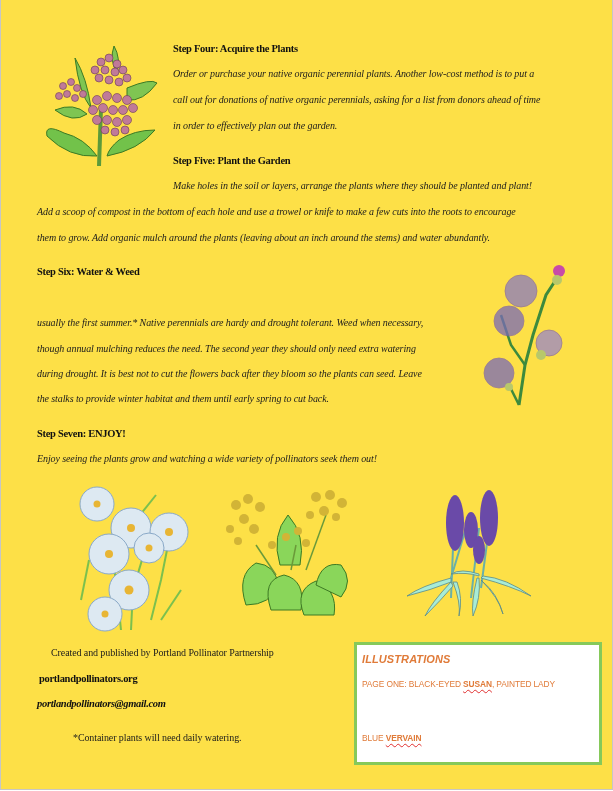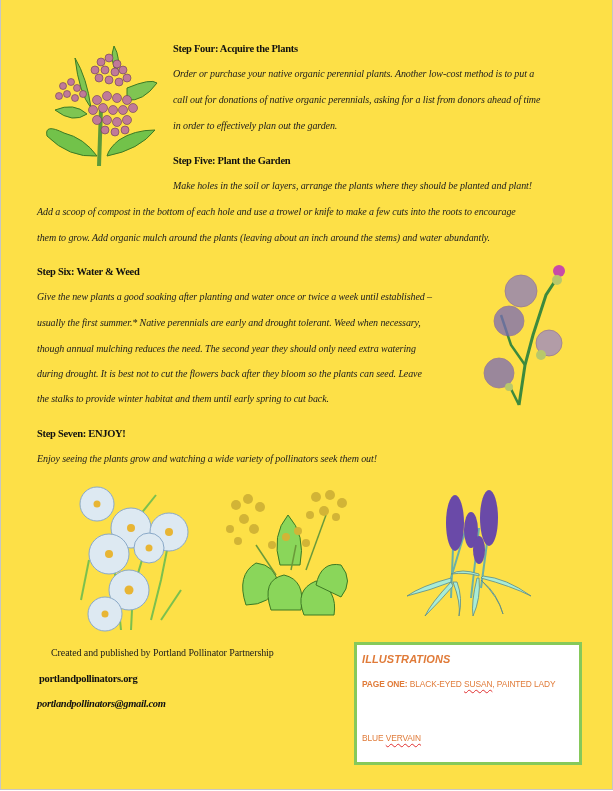--- a/index.html
+++ b/index.html
@@ -17,35 +17,35 @@
     font-weight: bold; font-size: 10.5px; letter-spacing: -0.3px; color: #111;
     white-space: nowrap;
   }
   .body-line {
     font-family: "Liberation Serif", serif;
     font-style: italic; font-size: 10px; color: #1b1b1b; white-space: nowrap;
     letter-spacing: -0.1px;
   }
   .illus { position: absolute; }
   .box {
-    position: absolute; left: 353px; top: 642px; width: 228px; height: 123px;
+    position: absolute; left: 353px; top: 642px; width: 248px; height: 123px;
     border: 3px solid #86c95a; box-sizing: border-box; background: #fff;
   }
   .box-title {
     position: absolute; left: 5px; top: 8px;
     font-family: "Liberation Sans", sans-serif; font-weight: bold; font-style: italic;
     font-size: 11px; color: #e07b39; letter-spacing: 0.1px;
   }
   .box-line {
     position: absolute; left: 5px;
     font-family: "Liberation Sans", sans-serif; font-size: 8.4px; color: #e07b39;
     white-space: nowrap; letter-spacing: -0.1px;
   }
-  .box-line b { font-weight: bold; }
-  .squiggle { text-decoration: underline wavy #e03030; text-decoration-thickness: 1px; text-underline-offset: 2px; }
+  .box-line b { font-weight: normal; }
+  .squiggle { text-decoration: underline wavy #e03030; text-decoration-thickness: 1px; text-underline-offset: 2px; font-weight: bold; }
 </style>
 </head>
 <body>
 
 <div class="page">
 
   <svg class="illus" style="left:38px;top:38px" width="125" height="130" viewBox="0 0 125 130">
     <path d="M60 128 L62 70" stroke="#5c9a3a" stroke-width="4" fill="none"></path>
     <path d="M25 95 Q5 85 8 98 Q30 120 58 118 Q45 100 25 95 Z" fill="#72c24a" stroke="#3d7a24" stroke-width="1"></path>
     <path d="M68 118 Q100 112 116 92 Q95 92 80 102 Q70 110 68 118 Z" fill="#72c24a" stroke="#3d7a24" stroke-width="1"></path>
@@ -95,22 +95,21 @@
   <div class="abs body-line" style="left:172px;top:68px">Order or purchase your native organic perennial plants. Another low-cost method is to put a</div>
   <div class="abs body-line" style="left:172px;top:94px">call out for donations of native organic perennials, asking for a list from donors ahead of time</div>
   <div class="abs body-line" style="left:172px;top:120px">in order to effectively plan out the garden.</div>
 
   <div class="abs heading" style="left:172px;top:155px">Step Five:  Plant the Garden</div>
   <div class="abs body-line" style="left:172px;top:180px">Make holes in the soil or layers, arrange the plants where they should be planted and plant!</div>
   <div class="abs body-line" style="left:36px;top:206px">Add a scoop of compost in the bottom of each hole and use a trowel or knife to make a few cuts into the roots to encourage</div>
   <div class="abs body-line" style="left:36px;top:232px">them to grow. Add organic mulch around the plants (leaving about an inch around the stems) and water abundantly.</div>
 
   <div class="abs heading" style="left:36px;top:266px">Step Six: Water &amp; Weed</div>
-  <div class="abs body-line" style="left:36px;top:291px">Give the new plants a good soaking after planting and water once or twice a week until established –</div>
-  <div class="abs body-line" style="left:36px;top:317px">usually the first summer.* Native perennials are early and drought tolerant. Weed when necessary,</div>
+  <div class="abs body-line" style="left:36px;top:317px">usually the first summer.* Native perennials are hardy and drought tolerant. Weed when necessary,</div>
   <div class="abs body-line" style="left:36px;top:343px">though annual mulching reduces the need. The second year they should only need extra watering</div>
   <div class="abs body-line" style="left:36px;top:368px">during drought. It is best not to cut the flowers back after they bloom so the plants can seed. Leave</div>
   <div class="abs body-line" style="left:36px;top:393px">the stalks to provide winter habitat and them until early spring to cut back.</div>
 
   <svg class="illus" style="left:470px;top:255px" width="100" height="160" viewBox="0 0 100 160">
     <path d="M48 150 L54 110 L62 80 L75 40 L88 20" stroke="#3d8a3d" stroke-width="3" fill="none"></path>
     <path d="M54 110 L40 90 L30 60" stroke="#3d8a3d" stroke-width="2.5" fill="none"></path>
     <path d="M48 150 L38 130" stroke="#3d8a3d" stroke-width="2.5" fill="none"></path>
     <g stroke="#7a5aa8" stroke-width="0.8">
       <circle cx="50" cy="36" r="16" fill="#8a7ac0" opacity="0.75"></circle>
@@ -208,20 +207,21 @@
       <ellipse cx="54" cy="45" rx="9" ry="28"></ellipse>
         <ellipse cx="70" cy="52" rx="7" ry="18"></ellipse>
       <ellipse cx="88" cy="40" rx="9" ry="28"></ellipse>
         <ellipse cx="78" cy="72" rx="6" ry="14"></ellipse>
     </g>
   </svg>
 
   <div class="abs body-line" style="left:50px;top:647px;font-style:normal">Created and published by Portland Pollinator Partnership</div>
   <div class="abs heading" style="left:38px;top:673px;">portlandpollinators.org</div>
   <div class="abs heading" style="left:36px;top:698px;font-style:italic">portlandpollinators@gmail.com</div>
+  <div class="abs body-line" style="left:72px;top:732px;font-style:normal">*Container plants will need daily watering.</div>
 
   <div class="box">
     <div class="box-title">ILLUSTRATIONS</div>
     <div class="box-line" style="top:34px"><b>PAGE ONE:</b><span> BLACK-EYED </span><span class="squiggle">SUSAN</span><span>, PAINTED LADY</span></div>
     <div class="box-line" style="top:88px"><span>BLUE </span><span class="squiggle">VERVAIN</span></div>
   </div>
 
 </div>
 
 </body></html>

